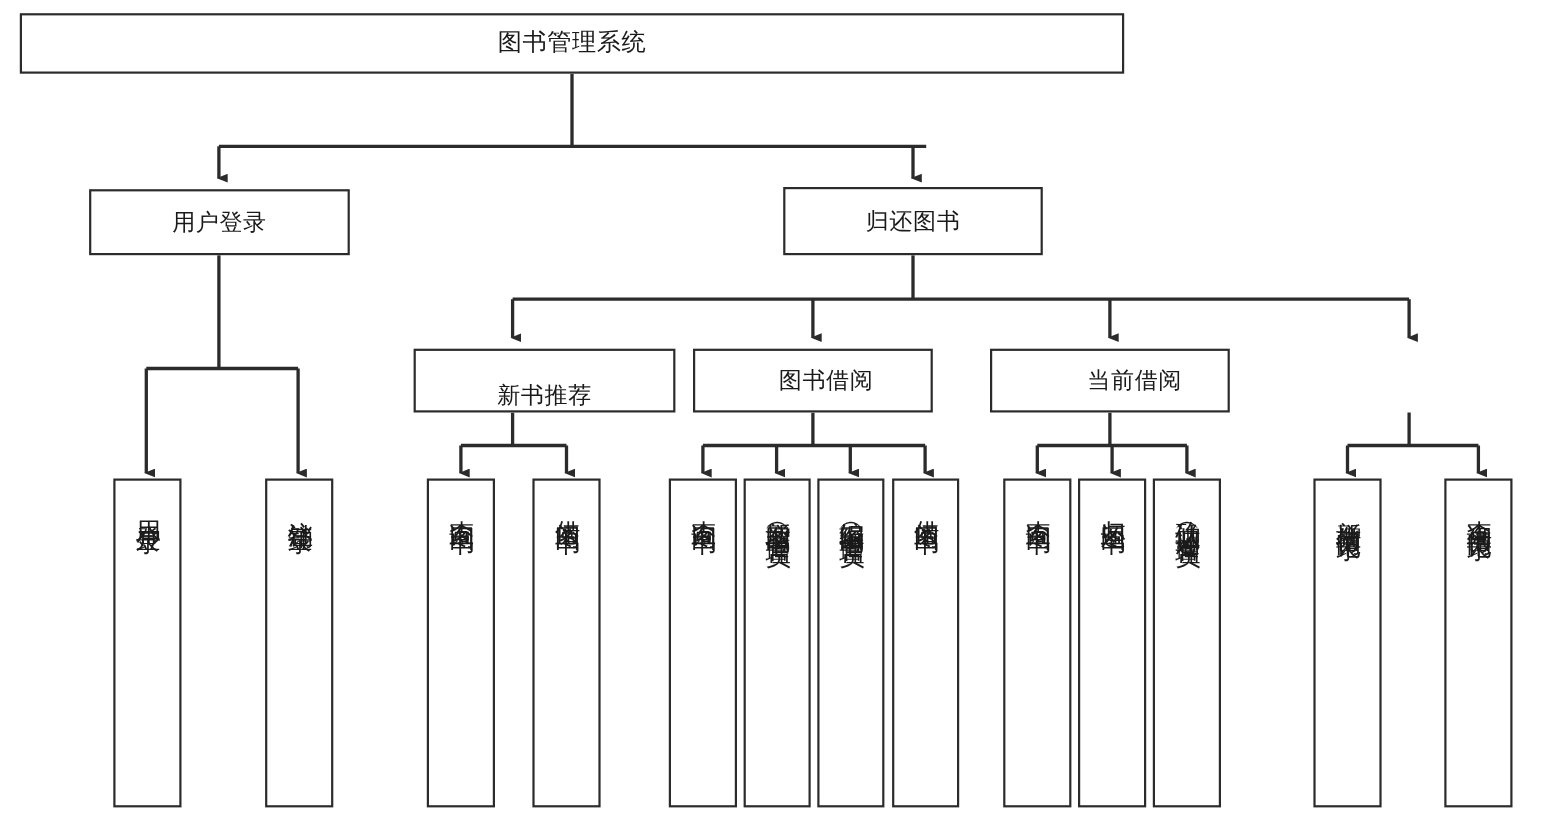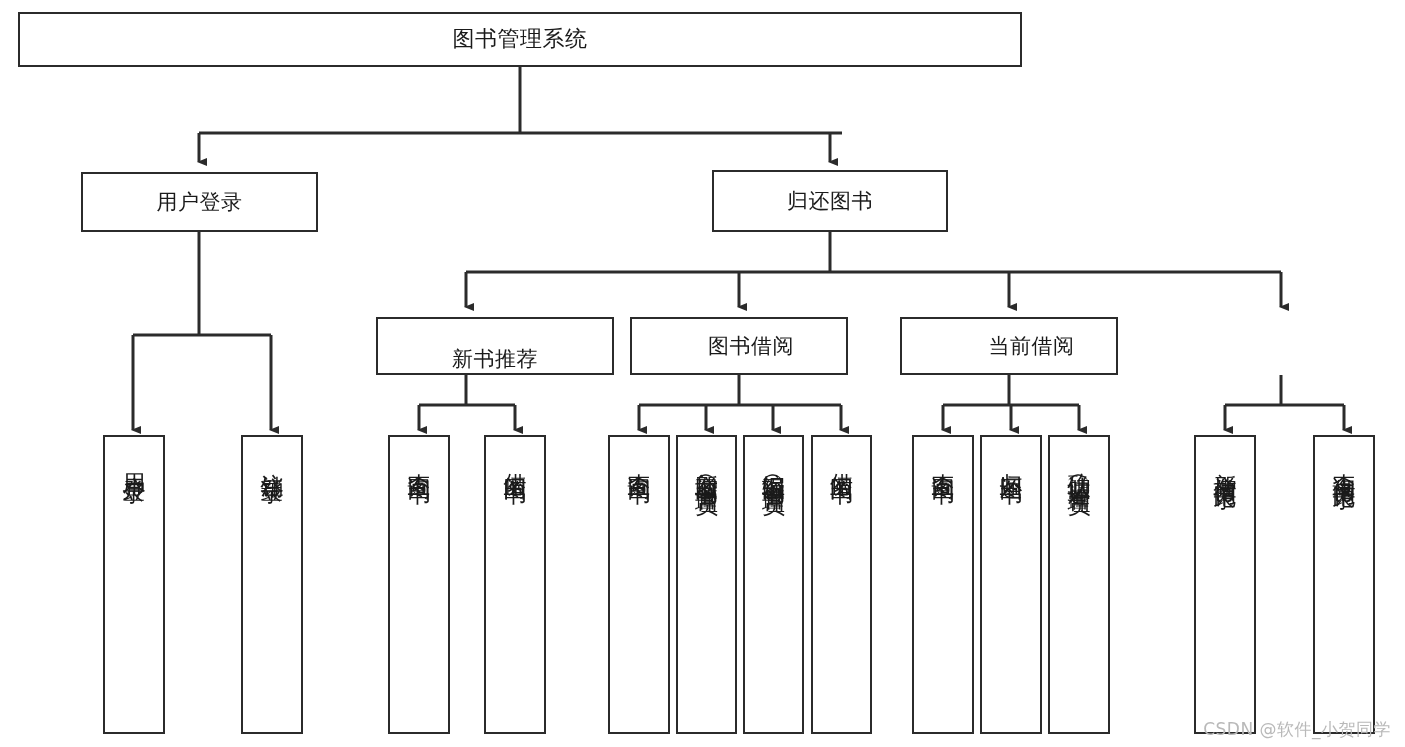--- a/index.html
+++ b/index.html
@@ -202,15 +202,14 @@
   </div>
 
   <div class="node v" style="left:1194px; top:435px; width:62px; height:299px;">
     <span class="label">新增借阅记录</span>
   </div>
 
   <div class="node v" style="left:1313px; top:435px; width:62px; height:299px;">
     <span class="label">查询借阅记录</span>
   </div>
 
-  <div id="watermark">CSDN @软件_小贺同学</div>
 
 </div>
 
 </body></html>

